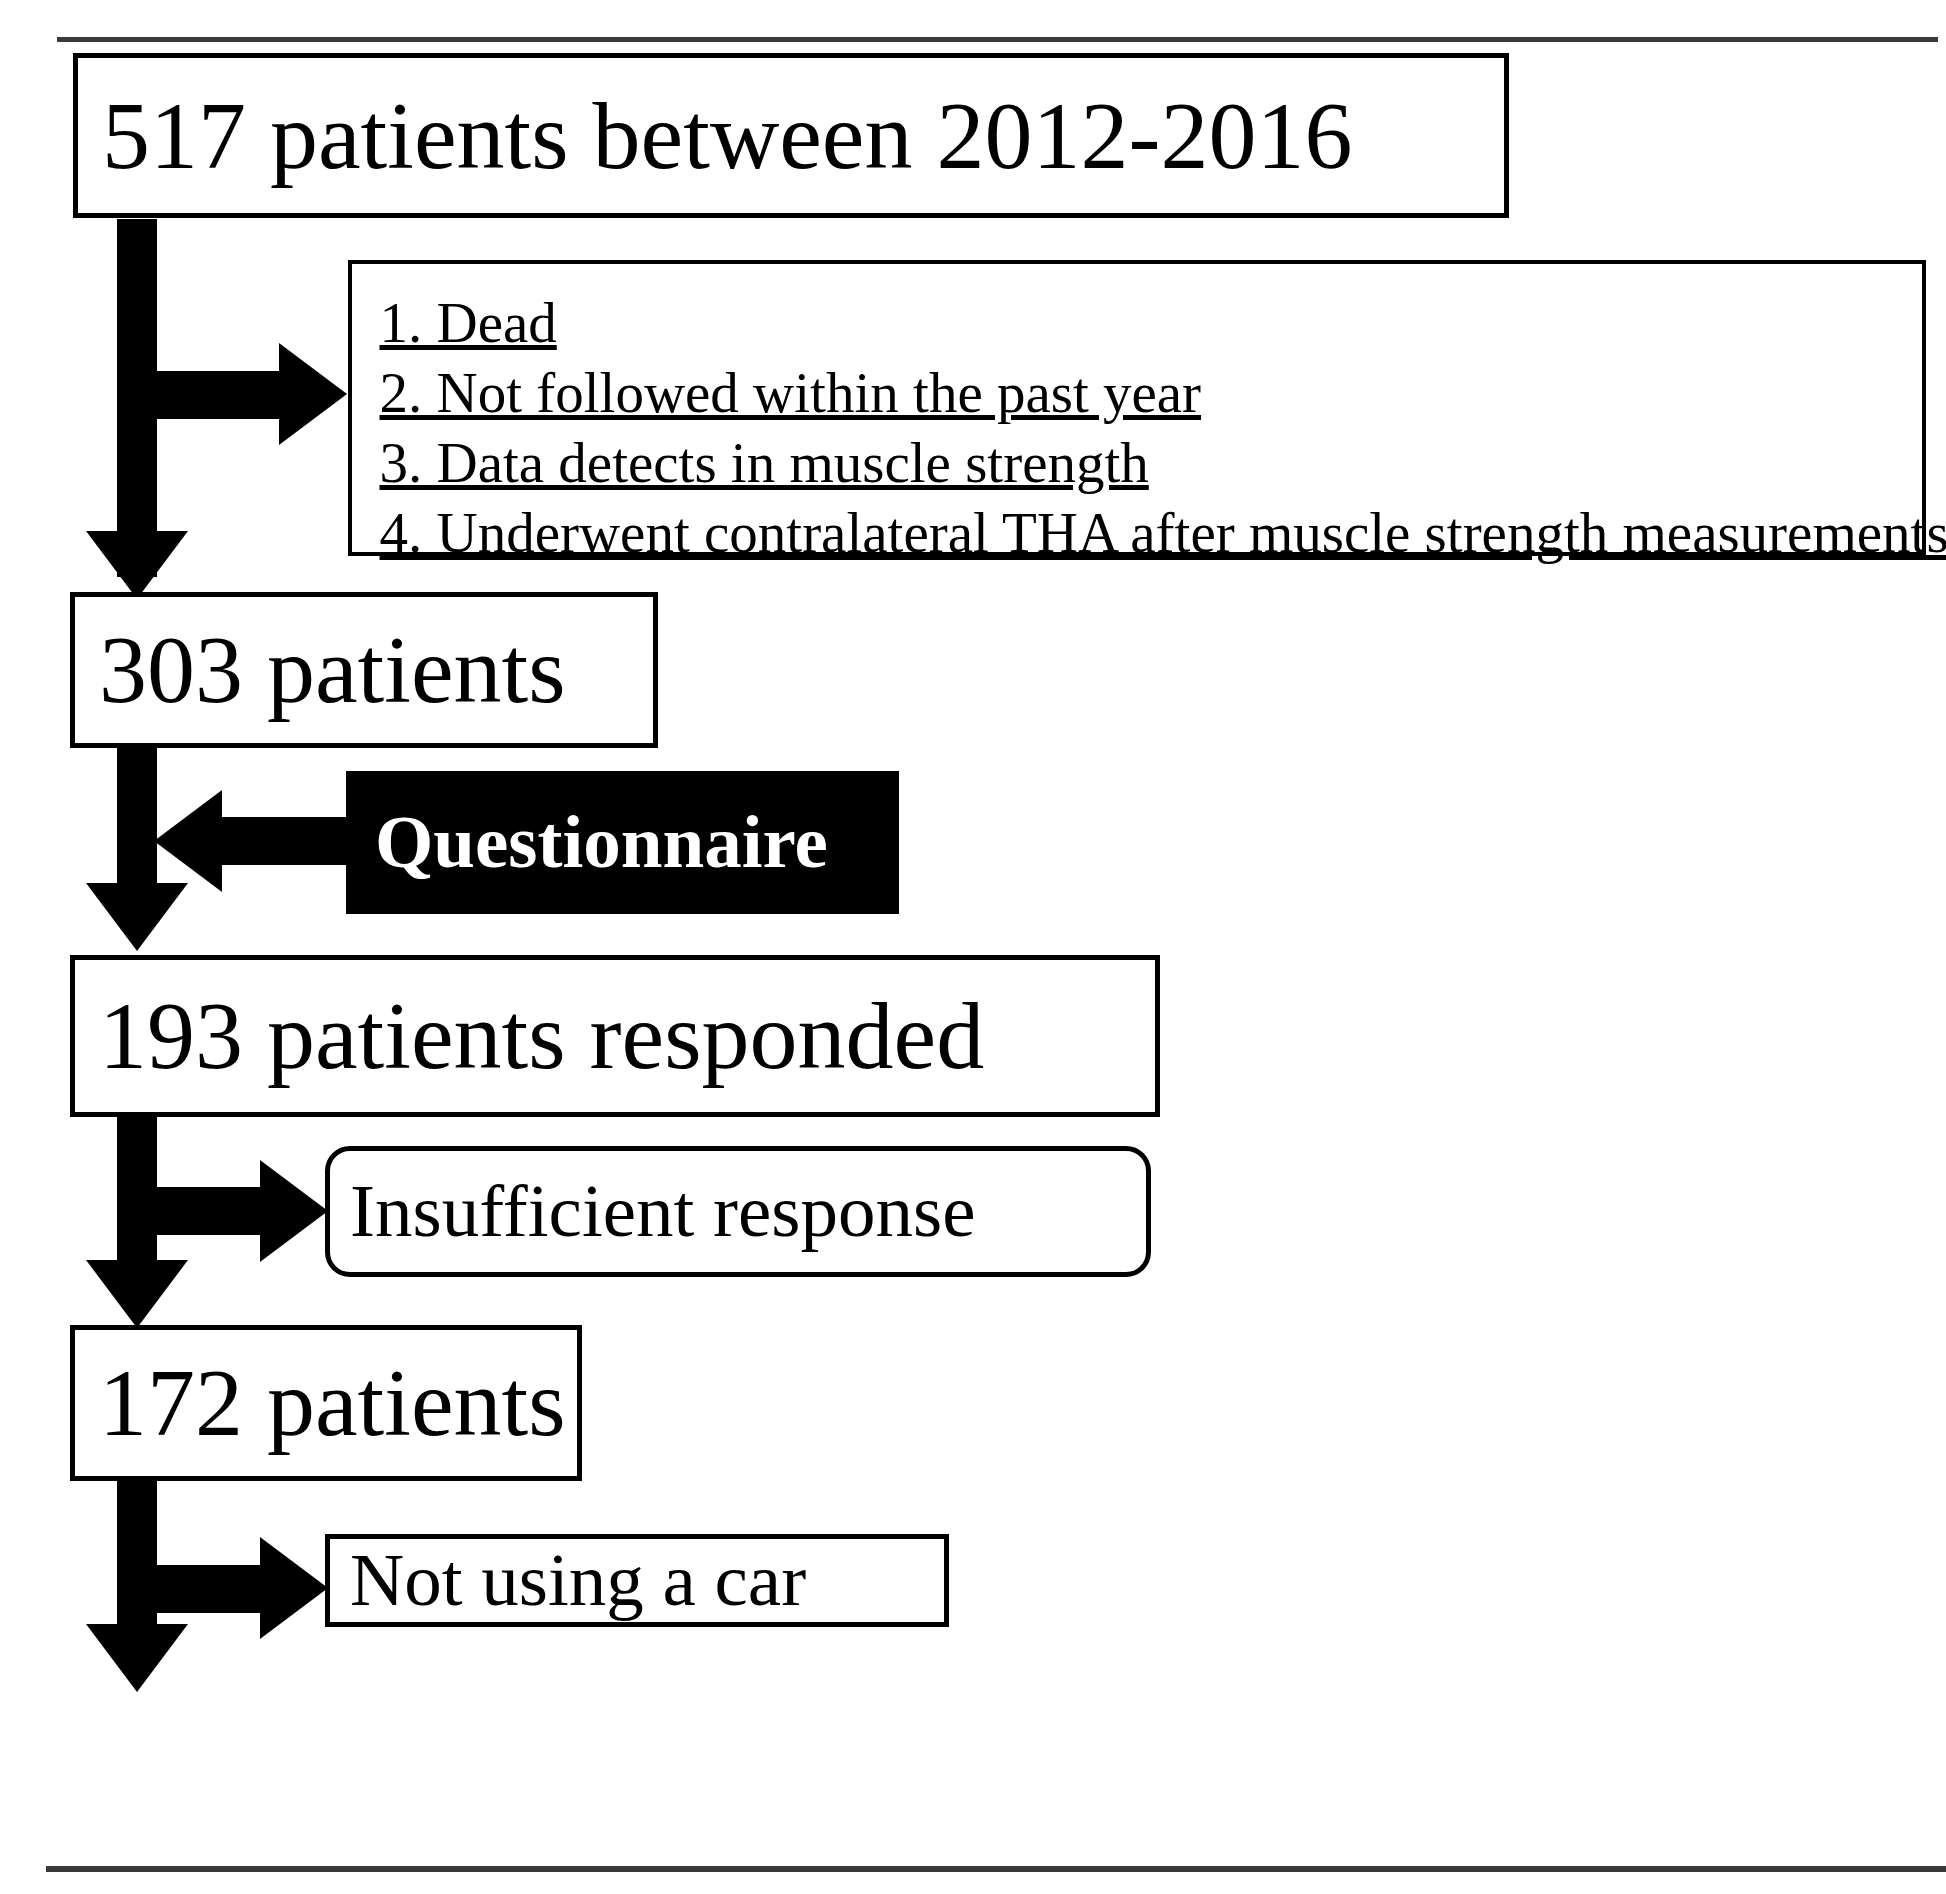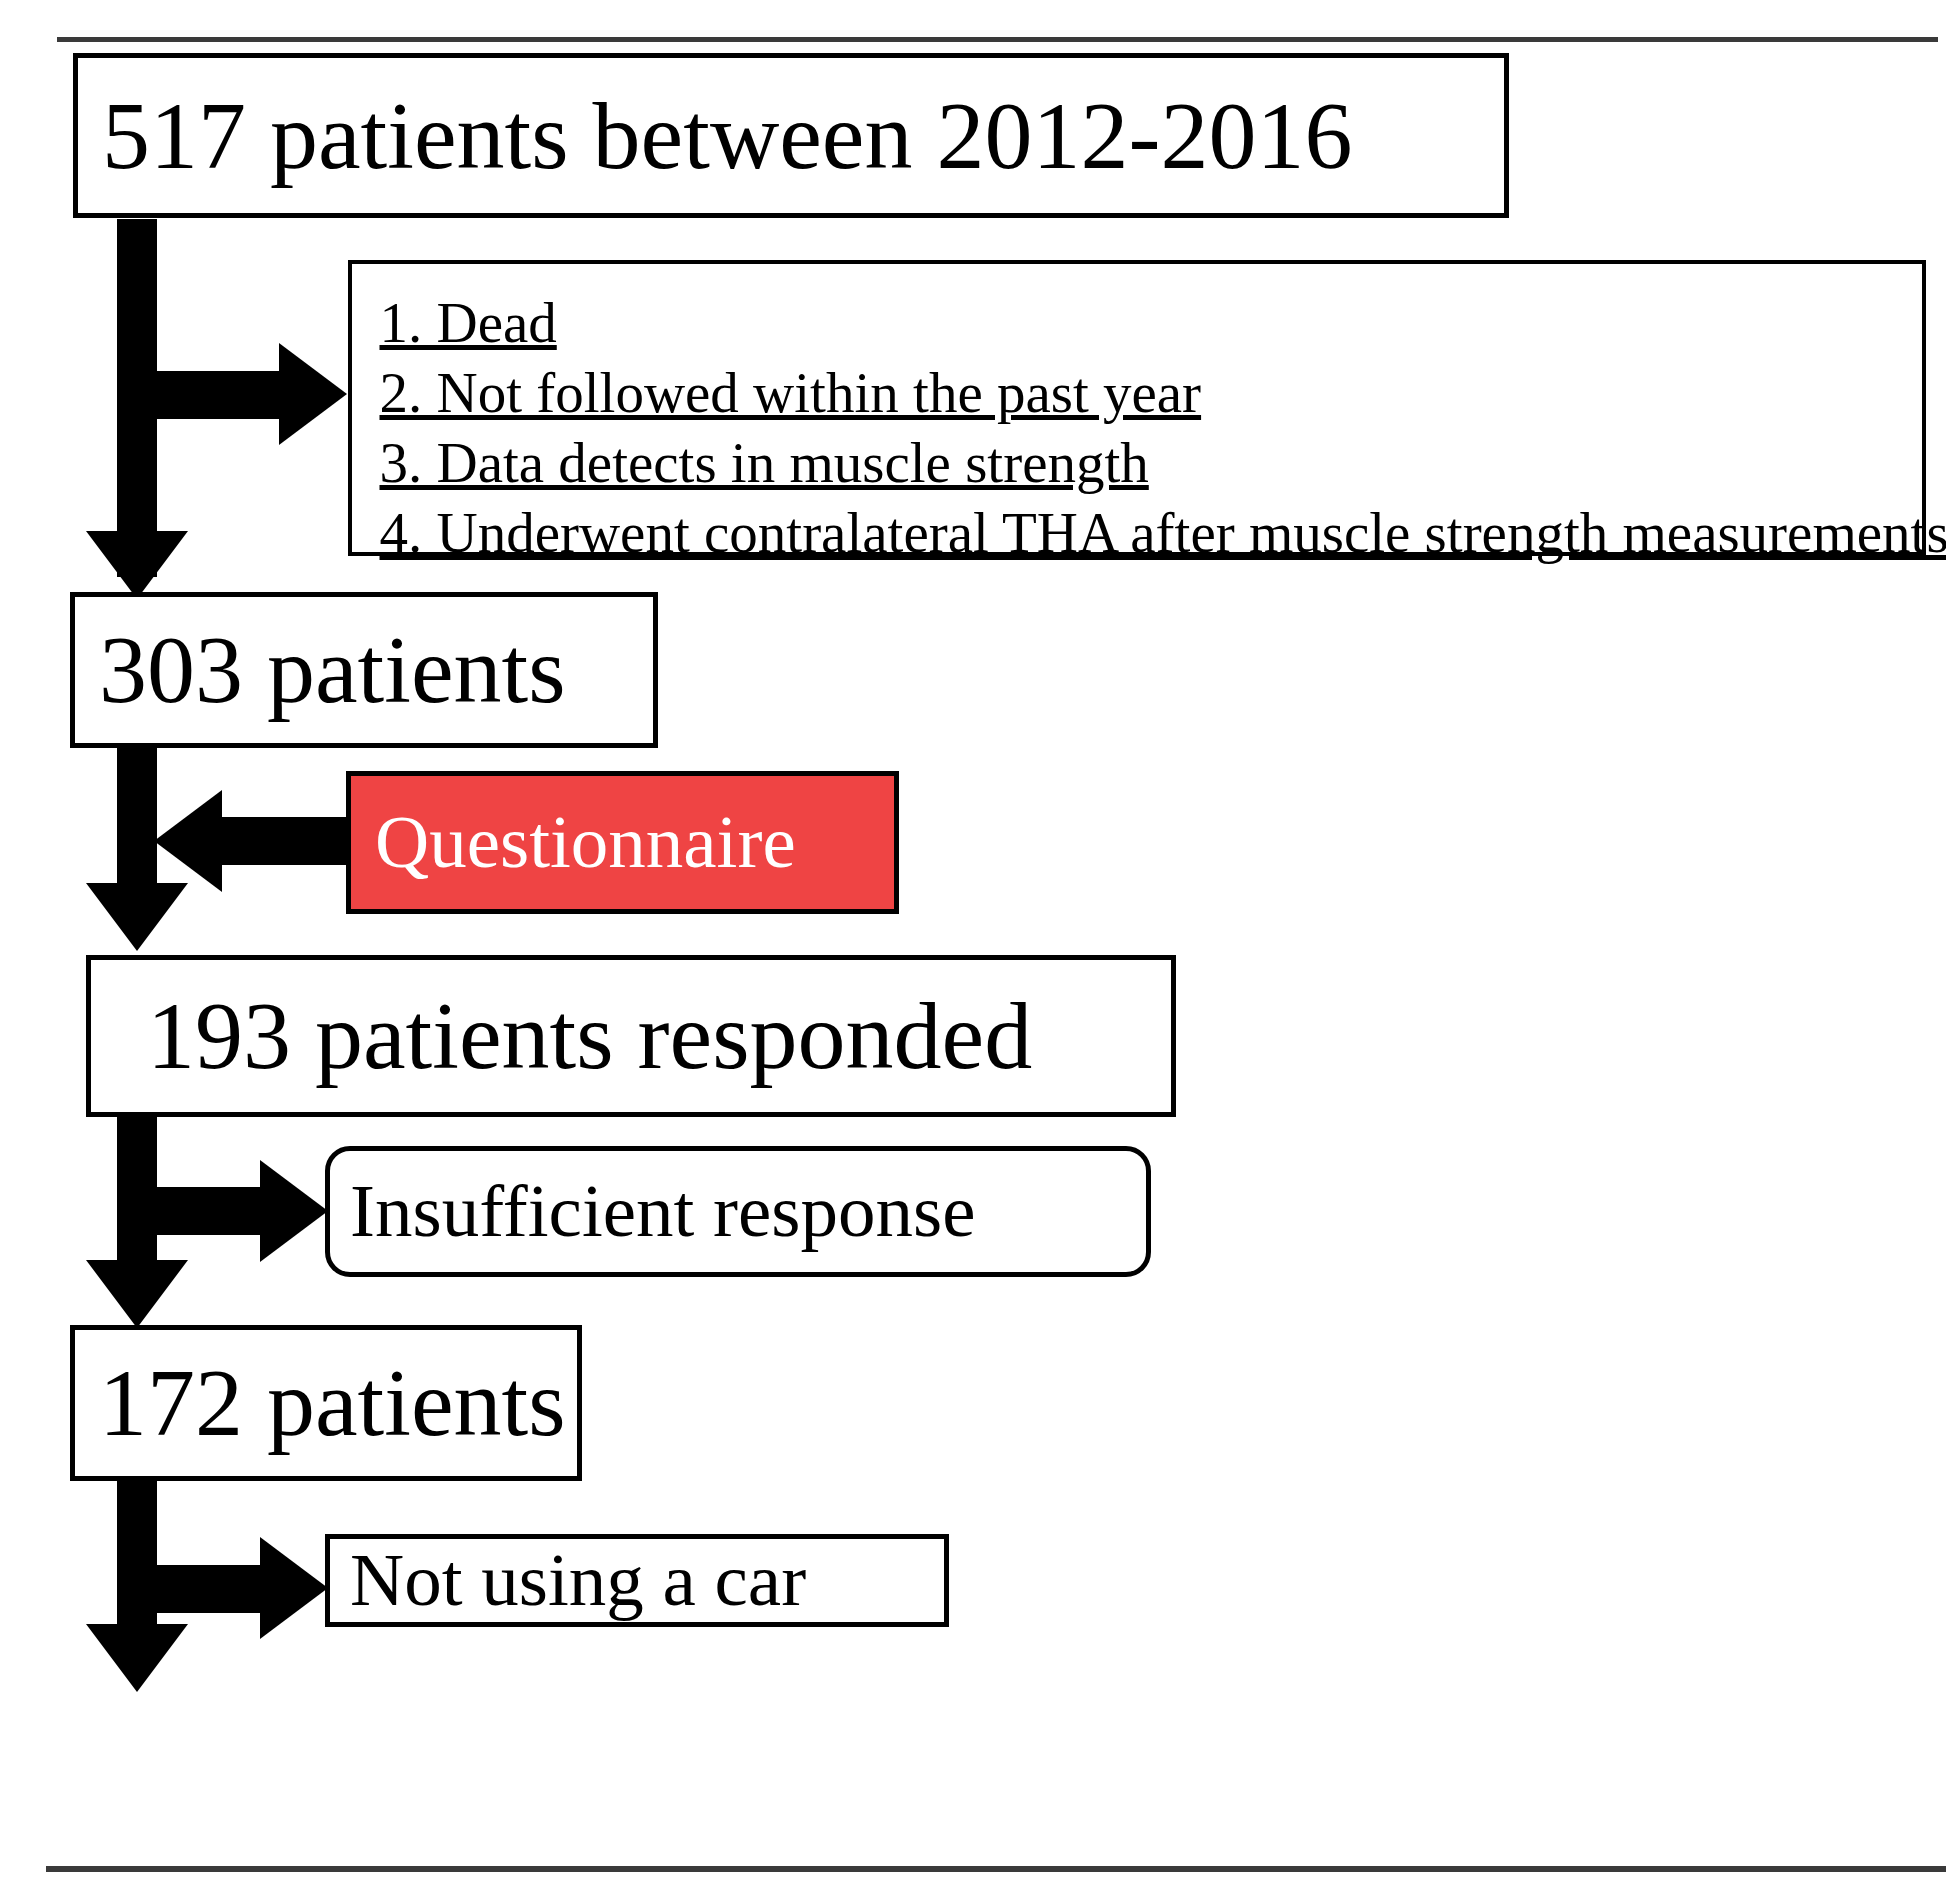--- a/index.html
+++ b/index.html
@@ -51,22 +51,23 @@
   }
 
   
   .box.reason .txt {
     font-size: 75px;
     padding-left: 20px;
   }
 
   
   .box.dark {
-    background: #ef4444;
+    background: #000000;
     border: 5.5px solid #000000;
+    font-weight: bold;
   }
   .box.dark .txt {
     color: #ffffff;
     font-size: 75px;
     padding-left: 24px;
   }
 
   
   .box.criteria {
     display: block;
@@ -152,21 +153,21 @@
   <div class="vstem" style="left:88px; top:748px; width:40px; height:147px;"></div>
   <div class="arrow-down" style="left:57px; top:883px;"></div>
 
   <div class="hbar" style="left:191px; top:817px; width:130px; height:48px;"></div>
   <div class="arrow-left" style="left:125px; top:790px;"></div>
 
   <div class="box dark" style="left:317px; top:771px; width:553px; height:143px;">
     <span class="txt">Questionnaire</span>
   </div>
 
-  <div class="box count" style="left:57px; top:955px; width:1090px; height:162px;padding-left:32px;">
+  <div class="box count" style="left:41px; top:955px; width:1090px; height:162px;">
     <span class="txt">193 patients responded</span>
   </div>
 
   <div class="vstem" style="left:88px; top:1117px; width:40px; height:184px;"></div>
   <div class="arrow-down" style="left:57px; top:1260px;"></div>
 
   <div class="hbar" style="left:108px; top:1187px; width:147px; height:48px;"></div>
   <div class="arrow-right" style="left:231px; top:1160px;"></div>
 
   <div class="box reason" style="left:296px; top:1146px; width:826px; height:131px;border-radius:25px;">

